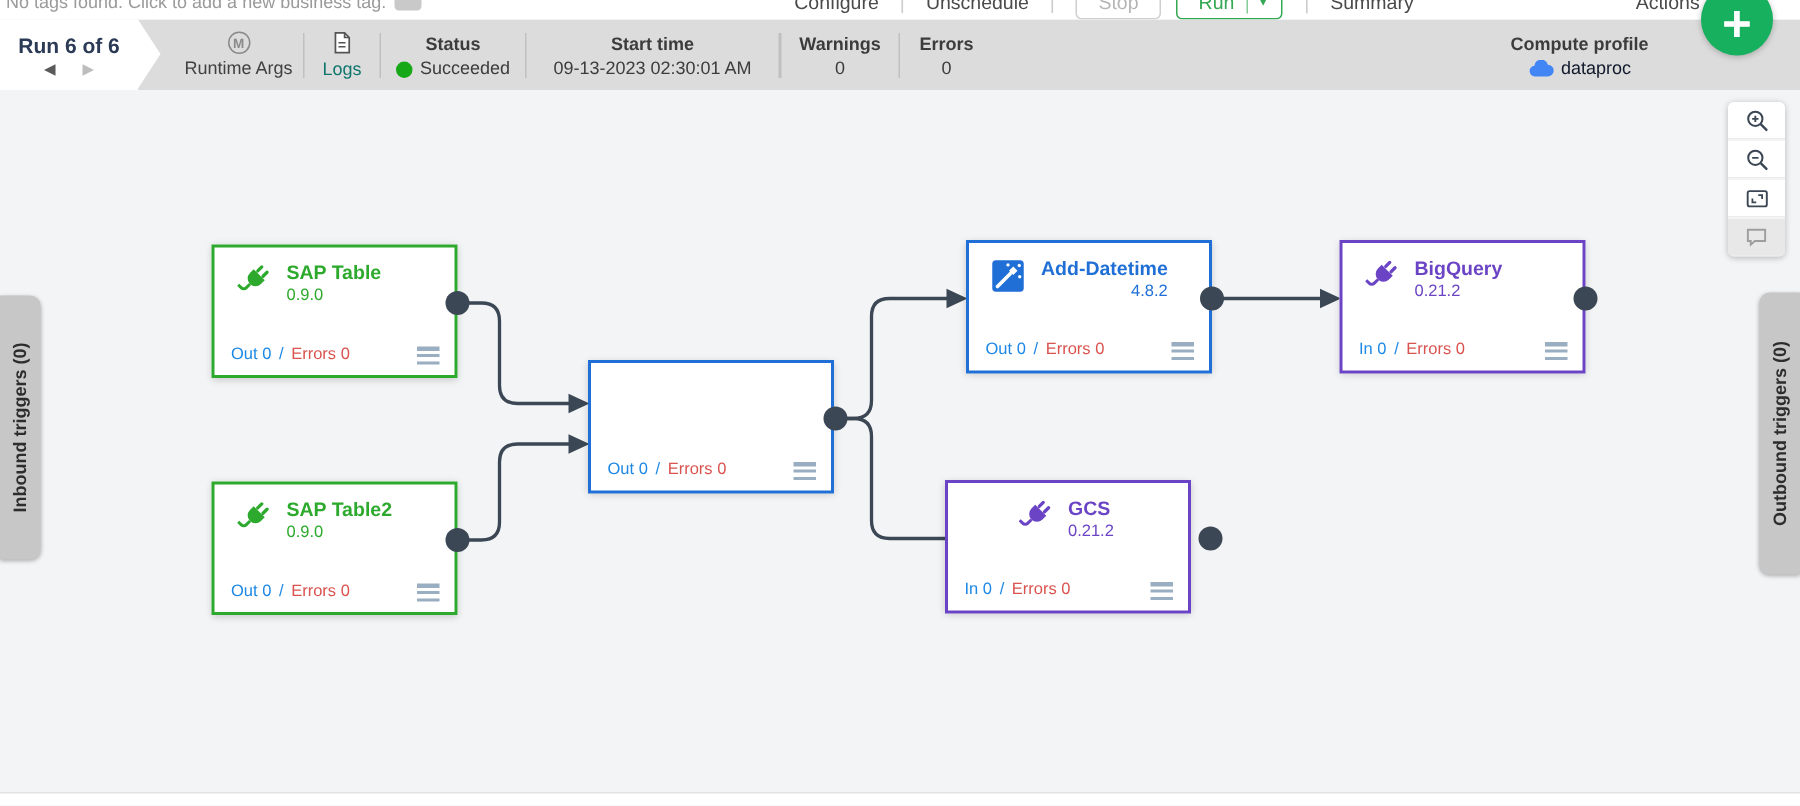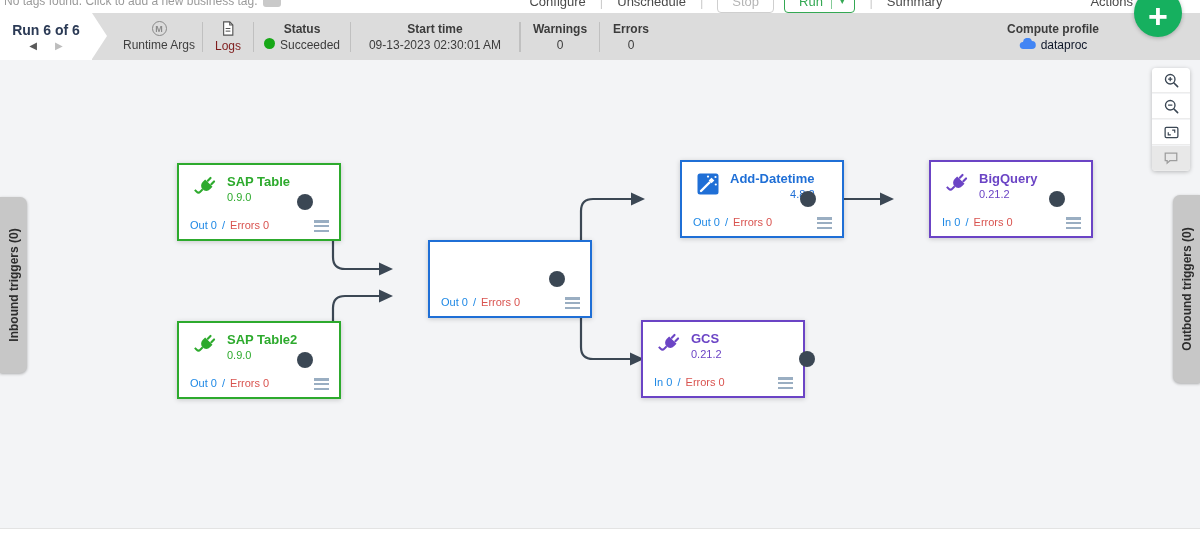--- a/index.html
+++ b/index.html
@@ -24,35 +24,35 @@
   .run-tab { position:relative; width:92px; height:47px; background:#ffffff; display:flex; flex-direction:column; justify-content:center; align-items:center; flex:none; }
   .run-tab::after { content:""; position:absolute; right:-15px; top:0; width:0; height:0;
     border-top:23.5px solid transparent; border-bottom:23.5px solid transparent; border-left:15px solid #ffffff; }
   .run-counter { font-size:14px; font-weight:bold; color:#2b3a55; }
   .run-nav { display:flex; gap:18px; margin-top:2px; }
   .run-nav .prev { color:#5a5a5a; font-size:10px; cursor:pointer; }
   .run-nav .next { color:#bdbdbd; font-size:10px; }
   .tb-sep { width:1px; height:30px; background:#c0c0c0; flex:none; }
   .tb-group { display:flex; flex-direction:column; align-items:center; justify-content:center; gap:2px; flex:none; }
   .tb-label { font-size:12px; font-weight:bold; color:#3c3c3c; white-space:nowrap; }
-  .tb-value { font-size:12px; color:#3c3c3c; white-space:nowrap; display:flex; align-items:flex-start; gap:5px; }
+  .tb-value { font-size:12px; color:#3c3c3c; white-space:nowrap; display:flex; align-items:flex-end; gap:5px; }
   .tb-icon-item { display:flex; flex-direction:column; align-items:center; gap:2px; flex:none; }
   .m-circle { width:15px; height:15px; border:1.4px solid #8a8a8a; border-radius:50%; color:#8a8a8a;
     font-size:9px; font-weight:bold; display:flex; align-items:center; justify-content:center; }
   .rt-label { font-size:12px; color:#404040; }
-  .logs-label { font-size:12px; color:#7f1d1d; }
+  .logs-label { font-size:12px; color:#0f766e; }
   .status-dot { width:11px; height:11px; border-radius:50%; background:#17a817; display:inline-block; }
   .dataproc-link { color:#0f172a; }
 
   
   .canvas { position:absolute; top:60px; left:0; width:1200px; height:468px; background:#f3f4f6; }
   .dag-svg { position:absolute; top:0; left:0; z-index:1; }
 
-  .node { position:absolute; width:164px; height:78px; background:#ffffff; border:2px solid; z-index:2;
-    box-shadow:0 1px 5px rgba(0,0,0,.18); cursor:pointer;margin-left:36px; }
+  .node { position:absolute; width:164px; height:89px; background:#ffffff; border:2px solid; z-index:2;
+    box-shadow:0 1px 5px rgba(0,0,0,.18); cursor:pointer; }
   .node-head { display:flex; align-items:flex-start; gap:9px; padding:9px 0 0 13px; }
   .node-icon { width:26px; height:26px; flex:none; display:flex; align-items:center; justify-content:center; }
   .node-title { font-size:13px; font-weight:bold; line-height:15px; }
   .node-version { font-size:11px; margin-top:2px; }
   .node-metrics { position:absolute; left:11px; bottom:8px; font-size:11px; white-space:nowrap; }
   .m-out { color:#1e88e5; } .m-sep { color:#1e88e5; padding:0 2px; } .m-err { color:#d9534f; }
   .node-menu { position:absolute; right:10px; bottom:7px; display:flex; flex-direction:column; gap:2.5px; cursor:pointer; }
   .node-menu i { display:block; width:15px; height:2.2px; background:#9aaec2; }
   .theme-green  { border-color:#2daa2d; } .theme-green  .node-title, .theme-green  .node-version, .theme-green  .node-icon { color:#2daa2d; }
   .theme-blue   { border-color:#1f6fd6;text-align:right; } .theme-blue   .node-title, .theme-blue   .node-version, .theme-blue   .node-icon { color:#1f6fd6; }
@@ -279,21 +279,21 @@
         <span class="m-sep">/</span>
         <span class="m-err">Errors 0</span>
       </div>
       <div class="node-menu">
           <i></i>
           <i></i>
           <i></i>
         </div>
     </div>
 
-    <div class="node theme-purple" style="left:605px; top:260px;">
+    <div class="node theme-purple" style="left:630px; top:260px;padding-left:32px;">
       <div class="node-head">
         <span class="node-icon">
           <svg width="26" height="26" viewBox="0 0 24 24" fill="currentColor">
             <g transform="rotate(45 12 12)">
               <rect x="8.7" y="1.5" width="2" height="5.5" rx="1"></rect>
               <rect x="13.3" y="1.5" width="2" height="5.5" rx="1"></rect>
               <path d="M7.2 7 h9.6 v3.3 a4.8 4.8 0 0 1 -4.8 4.8 a4.8 4.8 0 0 1 -4.8 -4.8 z"></path>
               <path d="M11.1 15 h1.8 v3.2 a3.2 3.2 0 0 1 -3.2 3.2 h-2.5 v-1.8 h2.5 a1.4 1.4 0 0 0 1.4 -1.4 z"></path>
             </g>
           </svg>

